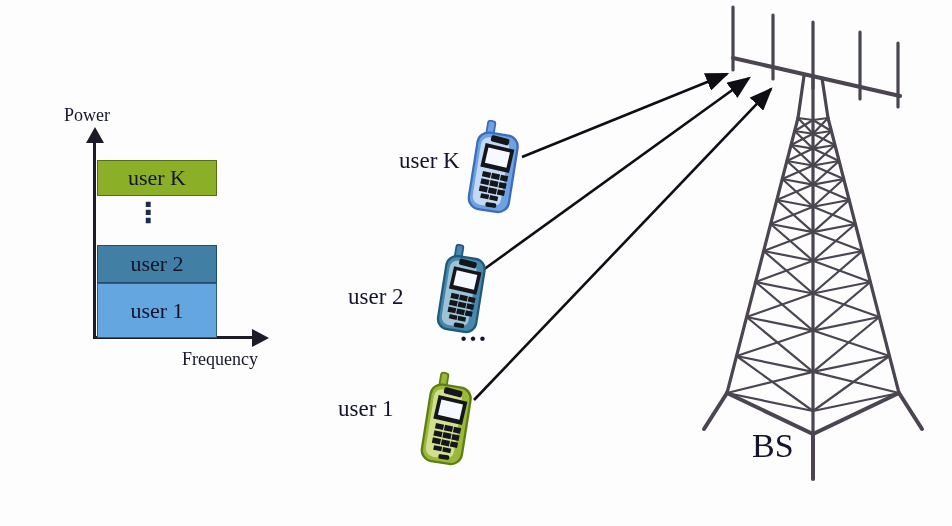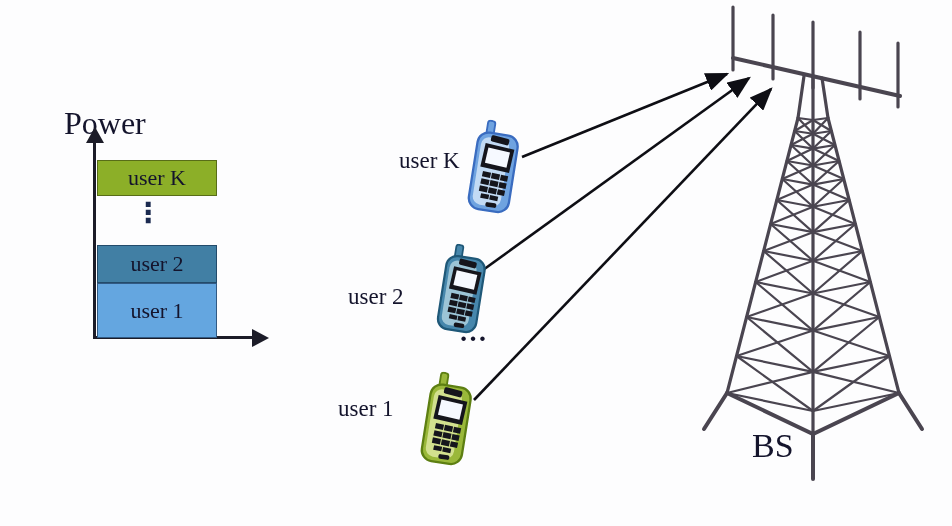--- a/index.html
+++ b/index.html
@@ -7,21 +7,21 @@
   }
   html,body{margin:0;padding:0;background:#e8e8e8;}
   .canvas{
     position:relative; width:952px; height:526px; overflow:hidden;
     background:var(--bg);
     font-family:"Liberation Serif","DejaVu Serif",serif;
     color:var(--ink);
   }
   .abs{position:absolute;}
   .lbl{font-size:23px; color:var(--ink); white-space:nowrap;}
-  .axis-lbl{font-size:32px;}
+  .axis-lbl{font-size:18px;}
   
   .vaxis{left:93px; top:141px; width:3px; height:197px; background:#1c1c28;}
   .haxis{left:93px; top:336px; width:160px; height:3px; background:#1c1c28;}
   .arrow-up{left:86px; top:127px; width:0; height:0;
     border-left:9px solid transparent; border-right:9px solid transparent;
     border-bottom:16px solid #1c1c28;}
   .arrow-right{left:252px; top:329px; width:0; height:0;
     border-top:9px solid transparent; border-bottom:9px solid transparent;
     border-left:17px solid #1c1c28;}
   .block{left:97px; width:120px; display:flex; align-items:center; justify-content:center;
@@ -74,20 +74,21 @@
   </defs>
 </svg>
 
 <div class="canvas">
 
   <div class="abs axis-lbl" style="left:64px; top:105px;">Power</div>
   <div class="abs arrow-up"></div>
   <div class="abs vaxis"></div>
   <div class="abs haxis"></div>
   <div class="abs arrow-right"></div>
+  <div class="abs axis-lbl" style="left:182px; top:349px;">Frequency</div>
 
   <div class="abs block block-k" style="background-color: rgb(140, 175, 40);">
     <span>user K</span>
   </div>
   <div class="abs vdots">⋮</div>
   <div class="abs block block-2" style="background-color: rgb(65, 127, 164);">
     <span>user 2</span>
   </div>
   <div class="abs block block-1" style="background-color: rgb(100, 166, 224);">
     <span>user 1</span>

